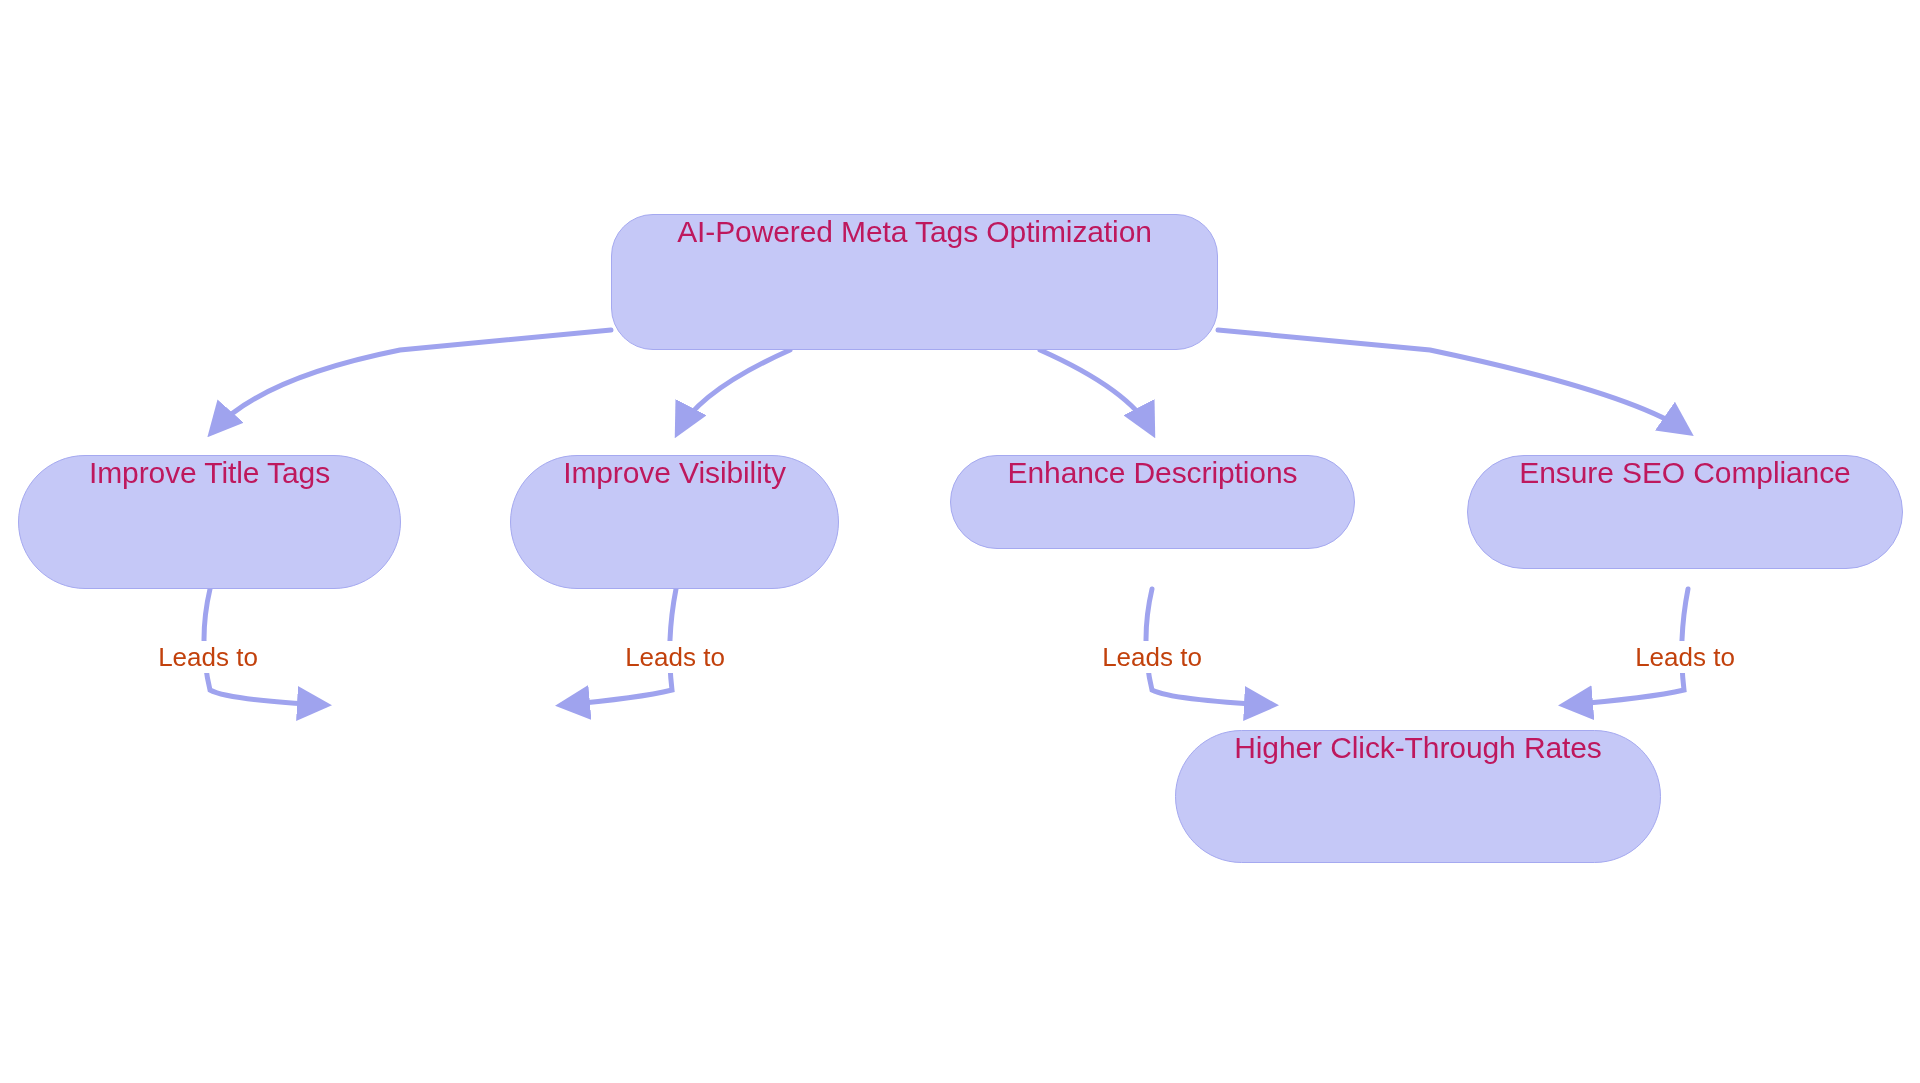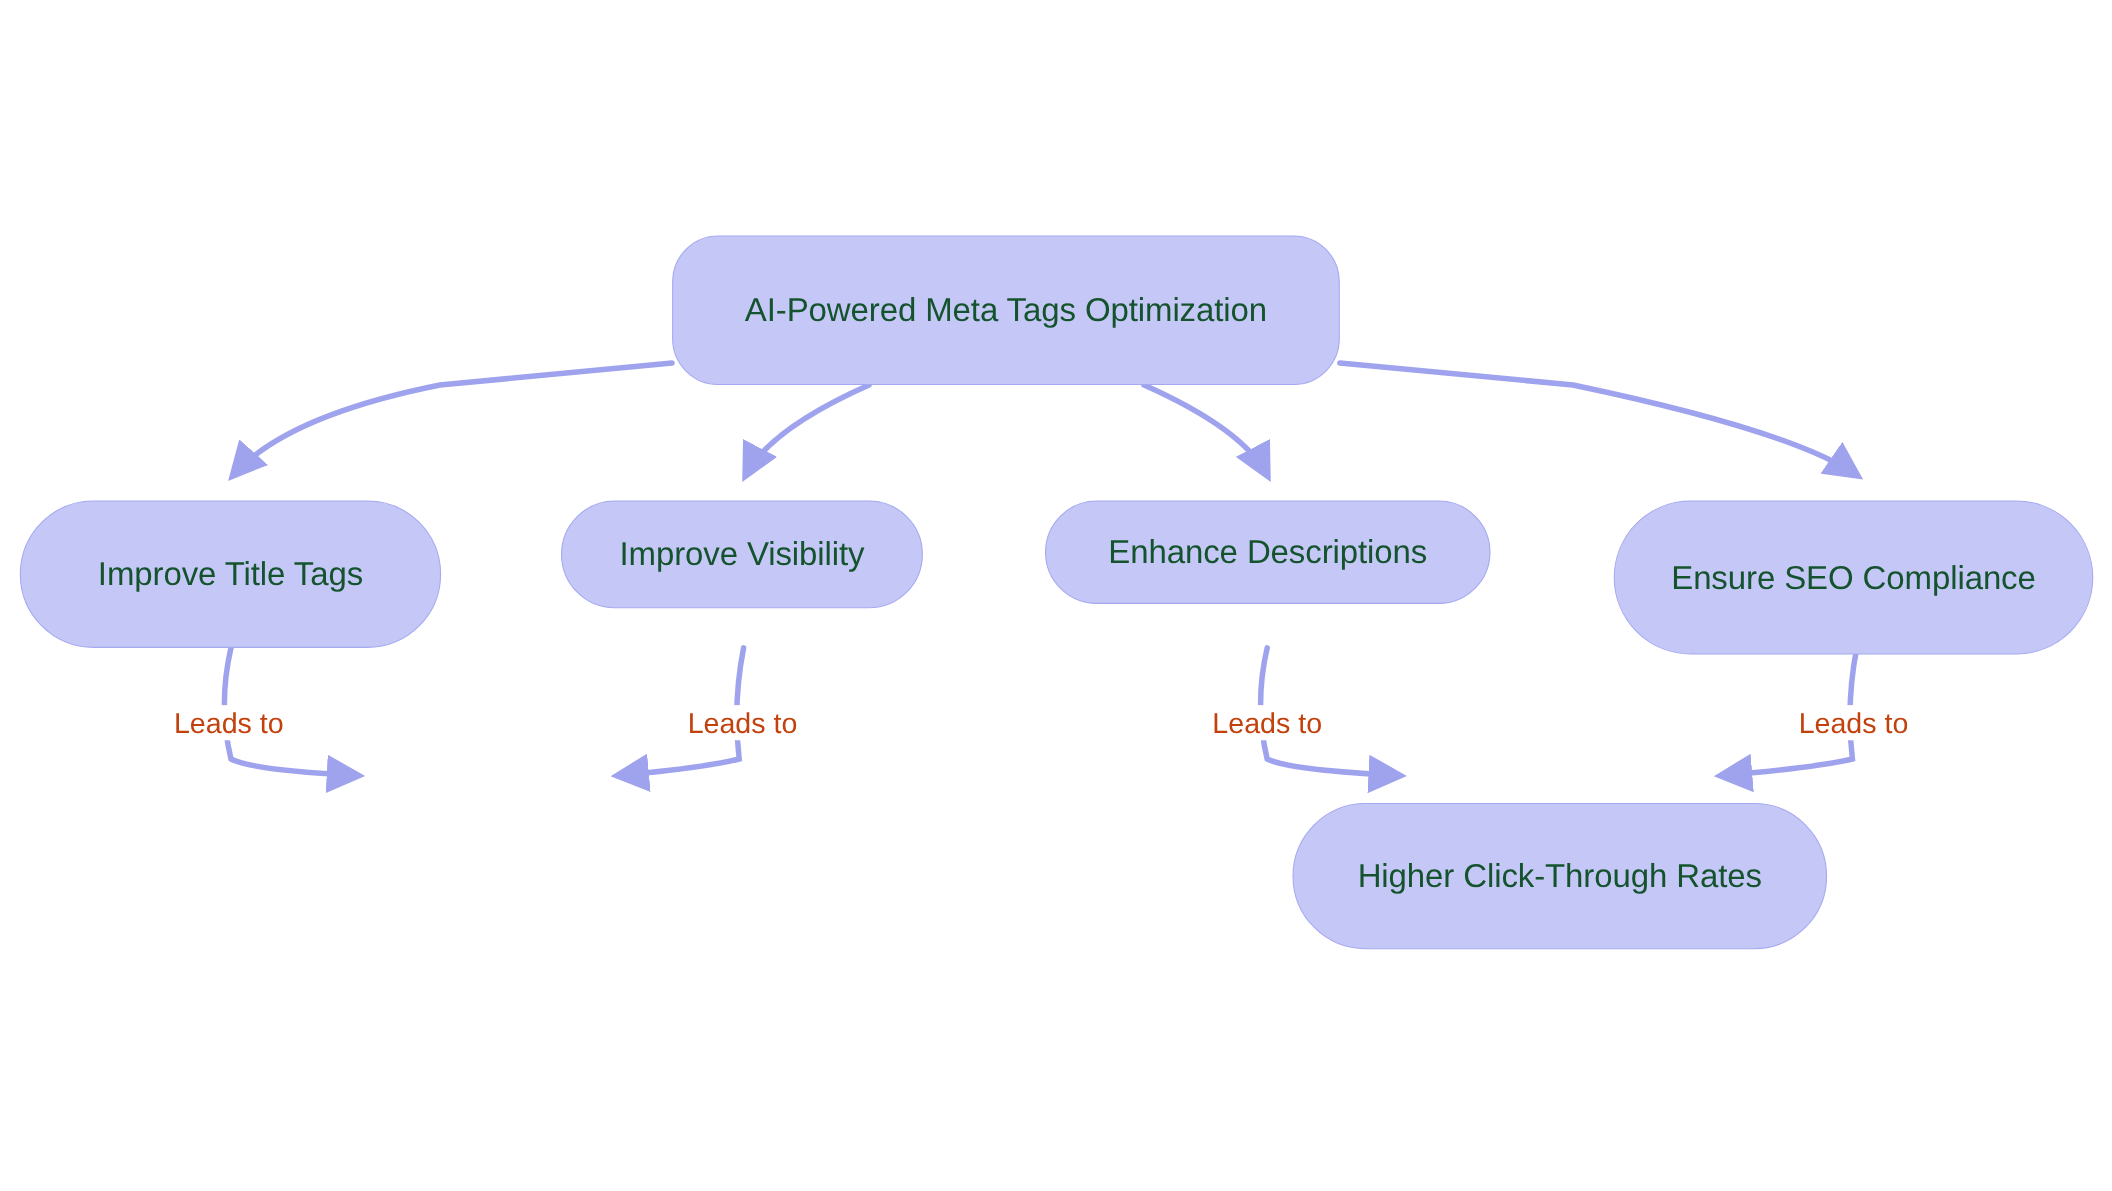--- a/index.html
+++ b/index.html
@@ -25,26 +25,26 @@
     left: 0;
     top: 0;
     width: 1920px;
     height: 1083px;
     pointer-events: none;
   }
   .node {
     position: absolute;
     box-sizing: border-box;
     display: flex;
-    align-items: center;
+    align-items: flex-start;
     justify-content: center;
     background: #c5c8f7;
     border: 1.3px solid #a5a9f0;
     border-radius: 999px;
-    color: #14532d;
+    color: #be185d;
     text-align: center;
     white-space: nowrap;
   }
   .node-label {
     display: block;
     line-height: 1.1;
     letter-spacing: -0.1px;
   }
   
   #node-root {
@@ -60,33 +60,33 @@
   #node-automate-title-tags {
     left: 18px;
     top: 455px;
     width: 383px;
     height: 134px;
   }
   #node-improve-visibility {
     left: 510px;
     top: 455px;
     width: 329px;
-    height: 98px;
+    height: 134px;
   }
   #node-enhance-descriptions {
     left: 950px;
     top: 455px;
     width: 405px;
     height: 94px;
   }
   #node-ensure-seo-compliance {
     left: 1467px;
     top: 455px;
     width: 436px;
-    height: 140px;
+    height: 114px;
   }
   .level2 .node-label { font-size: 30px; }
 
   
   #node-increase-organic-traffic {
     left: 211px;
     top: 730px;
     width: 462px;
     height: 133px;
   }

